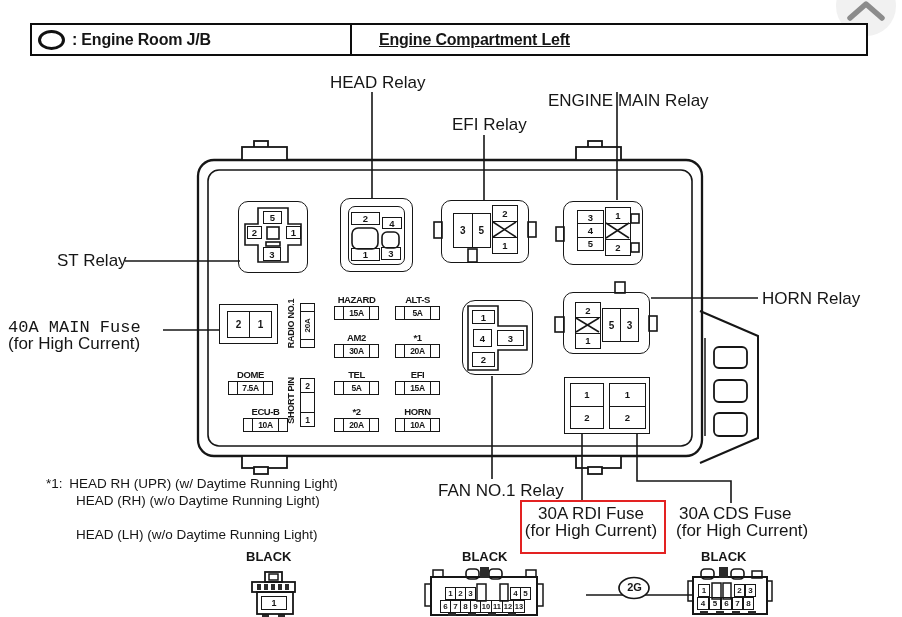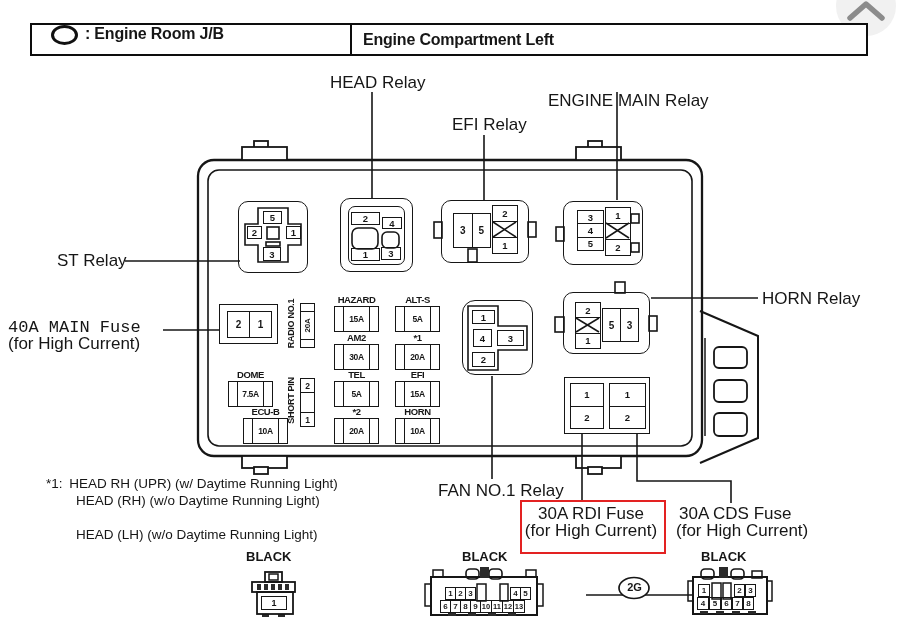--- a/index.html
+++ b/index.html
@@ -3,31 +3,31 @@
 <meta charset="utf-8">
 <style>
   html,body{margin:0;padding:0;background:#fff;}
   .screen{position:relative;width:902px;height:617px;background:#fff;overflow:hidden;
           font-family:"Liberation Sans","DejaVu Sans",sans-serif;color:#161616;}
   .abs{position:absolute;box-sizing:border-box;}
   svg{position:absolute;left:0;top:0;}
   
   .hdr{position:absolute;left:30px;top:23px;width:838px;height:33px;border:2.4px solid #0d0d0d;
        display:flex;align-items:center;box-sizing:border-box;background:#fff;z-index:3;}
-  .hdr .cellL{width:318px;display:flex;padding-left:19px;height:100%;box-sizing:border-box;}
-  .hdr .cellR{flex:1;display:flex;align-items:center;padding-left:11px;height:100%;
-              border-left:2.2px solid #0d0d0d;box-sizing:border-box;}
+  .hdr .cellL{width:318px;display:flex;align-items:center;padding-left:6px;height:100%;box-sizing:border-box;}
+  .hdr .cellR{flex:1;display:flex;align-items:center;padding-left:27px;height:100%;
+              border-left:2.2px solid #0d0d0d;box-sizing:border-box;text-decoration:underline;}
   .hdr .oval{width:21px;height:14px;border:3px solid #111;border-radius:50%;margin-right:7px;flex:none;}
   .hdr .t{font-size:16px;font-weight:700;letter-spacing:-0.2px;white-space:nowrap;}
   
   .lbl{position:absolute;font-size:17px;line-height:1.1;white-space:nowrap;z-index:3;}
   .flabel{position:absolute;font-size:9.5px;font-weight:700;text-align:center;white-space:nowrap;
           letter-spacing:-0.4px;z-index:3;}
   
-  .fuse{position:absolute;width:45px;height:26px;border:1.7px solid #161616;display:flex;
+  .fuse{position:absolute;width:45px;height:14px;border:1.7px solid #161616;display:flex;
         box-sizing:border-box;background:#fff;z-index:3;}
   .fuse .end{width:8px;flex:none;}
   .fuse .mid{flex:1;border-left:1.7px solid #161616;border-right:1.7px solid #161616;
              display:flex;align-items:center;justify-content:center;font-size:8.5px;font-weight:700;letter-spacing:-0.4px;}
   
   .pin{position:absolute;border:1.7px solid #161616;display:flex;align-items:center;justify-content:center;
        font-size:9.5px;font-weight:700;box-sizing:border-box;z-index:3;background:transparent;}
   .rrect{position:absolute;border:1.9px solid #161616;border-radius:10px;box-sizing:border-box;z-index:2;}
   .thin{border-width:1.5px;border-radius:7px;}
   .col{position:absolute;border:1.7px solid #161616;display:flex;flex-direction:column;box-sizing:border-box;z-index:3;}

